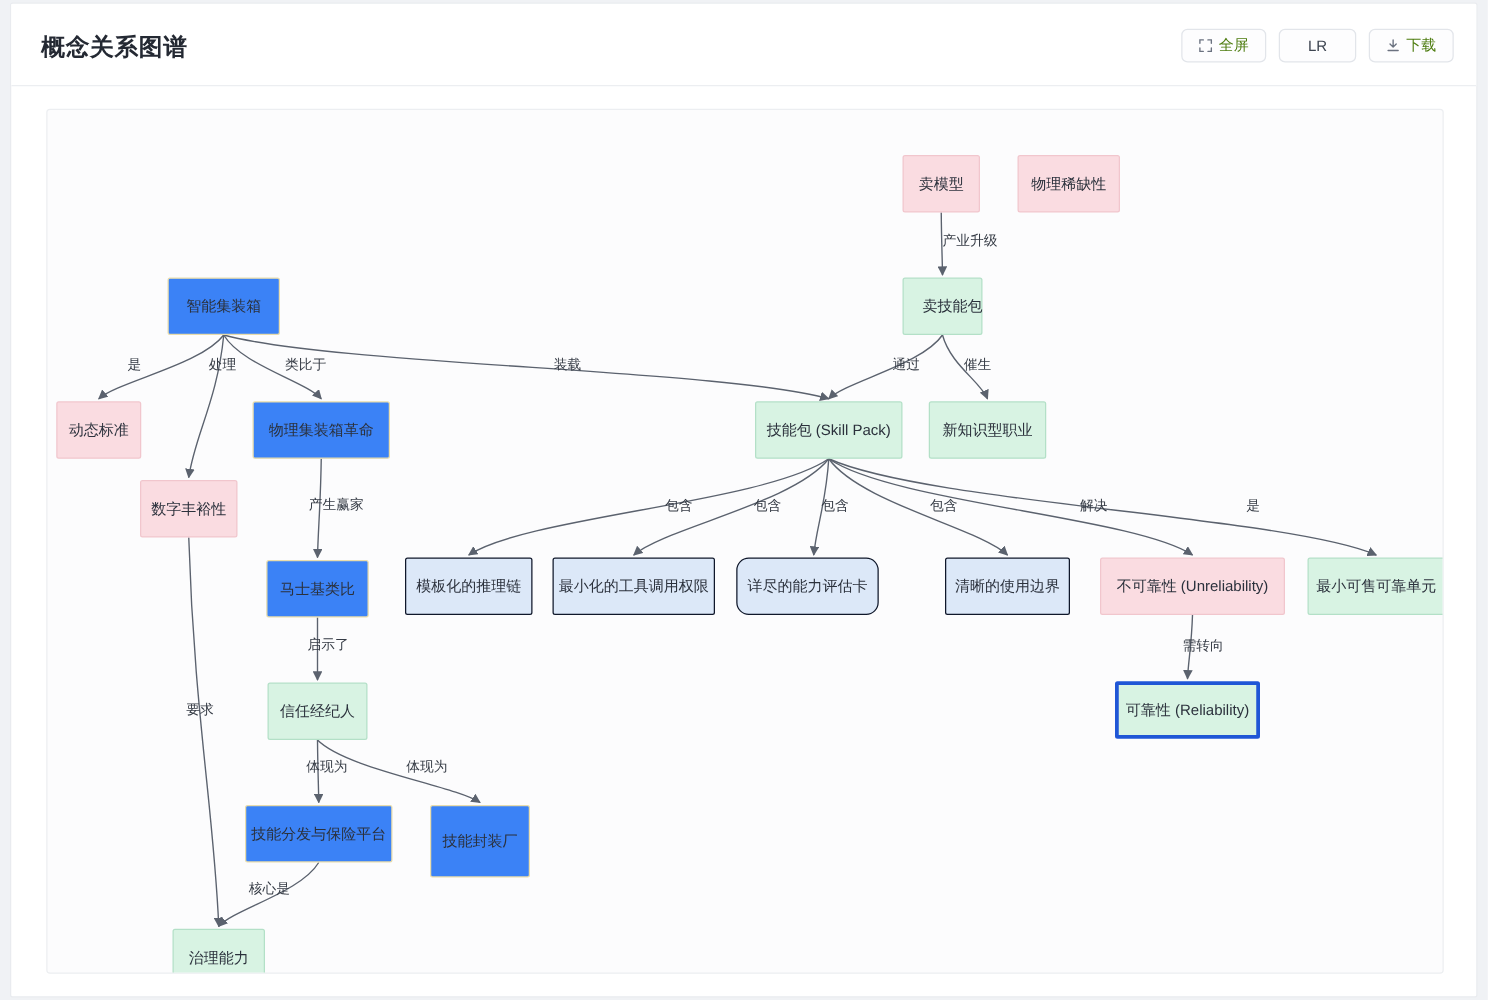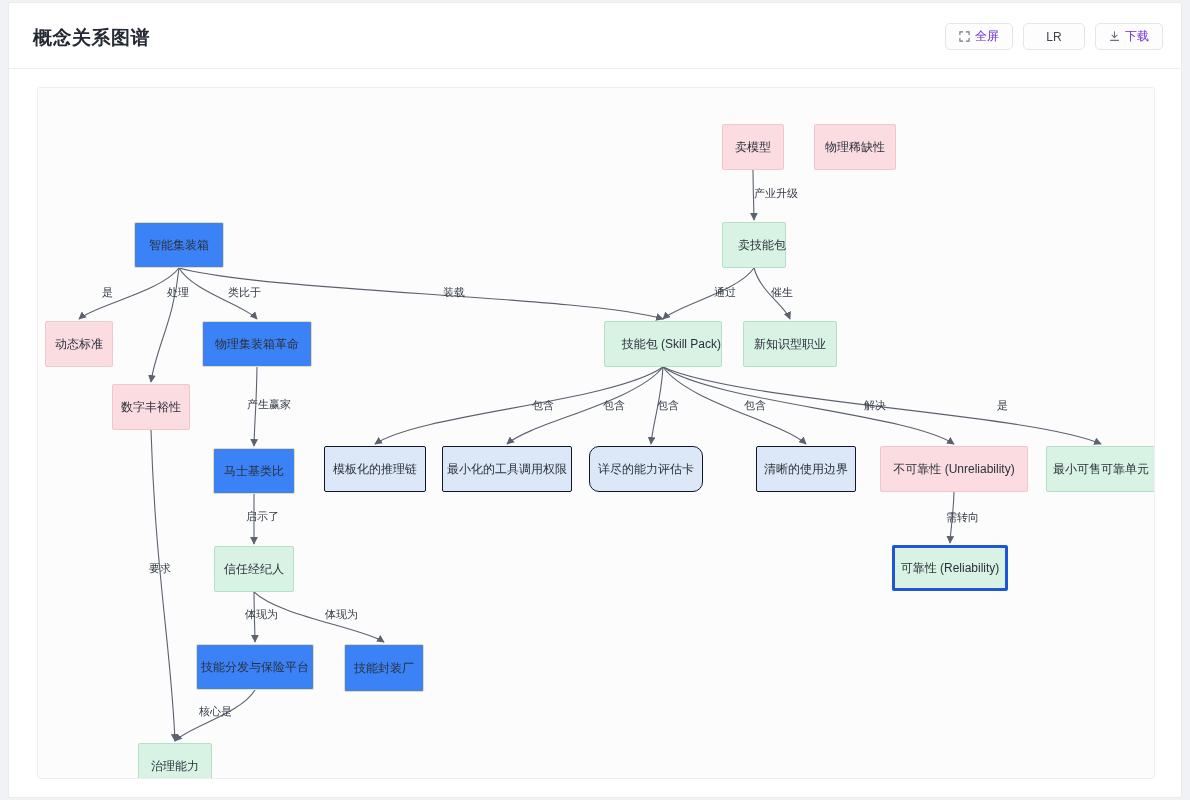--- a/index.html
+++ b/index.html
@@ -47,21 +47,21 @@
     height: 27px;
     display: inline-flex;
     align-items: center;
     justify-content: center;
     gap: 5px;
     padding: 0 13px;
     background: #fdfdfe;
     border: 1px solid #e2e5ea;
     border-radius: 5px;
     font-size: 12px;
-    color: #6d28d9;
+    color: #4d7c0f;
     cursor: pointer;
     white-space: nowrap;
     user-select: none;
   }
   .hbtn .ic { display: inline-flex; align-items: center; color: #6b7280; }
   #btn-lr { min-width: 62px; font-size: 12px; color: #3d4450; }
   
   #graph-panel {
     position: absolute;
     left: 28px; top: 84px;
@@ -188,21 +188,21 @@
         </div>
         <div class="node c-yellow" style="left: 96px; top: 134px; width: 90px; height: 46px;">
           <span>智能集装箱</span>
         </div>
         <div class="node c-pink" style="left: 7px; top: 233px; width: 68px; height: 46px;">
           <span>动态标准</span>
         </div>
         <div class="node c-yellow" style="left: 164px; top: 233px; width: 110px; height: 46px;">
           <span>物理集装箱革命</span>
         </div>
-        <div class="node c-green" style="left: 566px; top: 233px; width: 118px; height: 46px; justify-content: flex-end;">
+        <div class="node c-green" style="left: 566px; top: 233px; width: 118px; height: 46px;">
           <span>技能包 (Skill Pack)</span>
         </div>
         <div class="node c-green" style="left: 705px; top: 233px; width: 94px; height: 46px;">
           <span>新知识型职业</span>
         </div>
         <div class="node c-pink" style="left: 74px; top: 296px; width: 78px; height: 46px;">
           <span>数字丰裕性</span>
         </div>
         <div class="node c-yellow" style="left: 175px; top: 360px; width: 82px; height: 46px;">
           <span>马士基类比</span>
@@ -227,21 +227,21 @@
         </div>
         <div class="node c-green" style="left: 176px; top: 458px; width: 80px; height: 46px;">
           <span>信任经纪人</span>
         </div>
         <div class="node c-green highlight" style="left: 854px; top: 457px; width: 116px; height: 46px;">
           <span>可靠性 (Reliability)</span>
         </div>
         <div class="node c-yellow" style="left: 158px; top: 556px; width: 118px; height: 46px;">
           <span>技能分发与保险平台</span>
         </div>
-        <div class="node c-yellow" style="left: 306px; top: 556px; width: 80px; height: 48px;">
+        <div class="node c-yellow" style="left: 306px; top: 556px; width: 80px; height: 58px;">
           <span>技能封装厂</span>
         </div>
         <div class="node c-green" style="left: 100px; top: 655px; width: 74px; height: 46px;">
           <span>治理能力</span>
         </div>
       </div>
     <div id="labels-layer">
         <div class="edge-label" style="left: 716px; top: 100px;">产业升级</div>
         <div class="edge-label" style="left: 64px; top: 199px;">是</div>
         <div class="edge-label" style="left: 129px; top: 199px;">处理</div>

